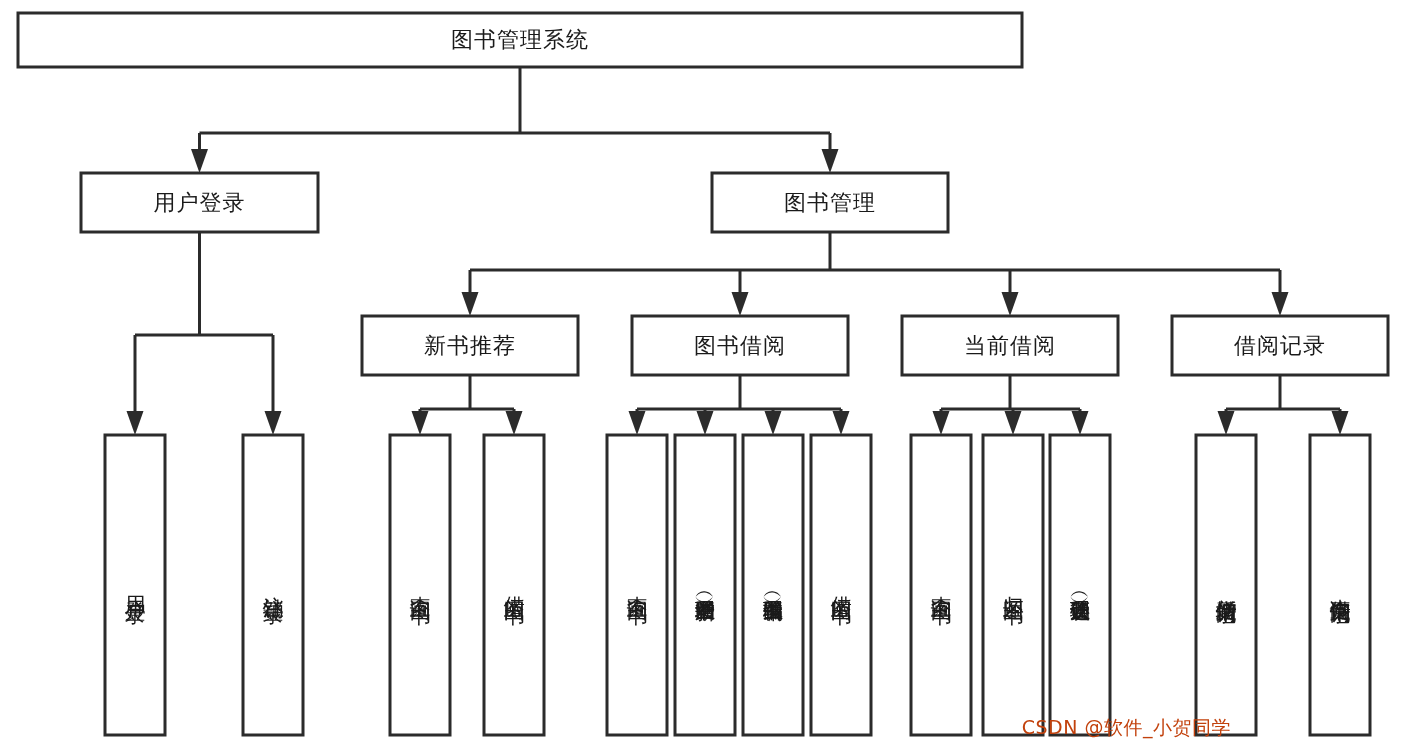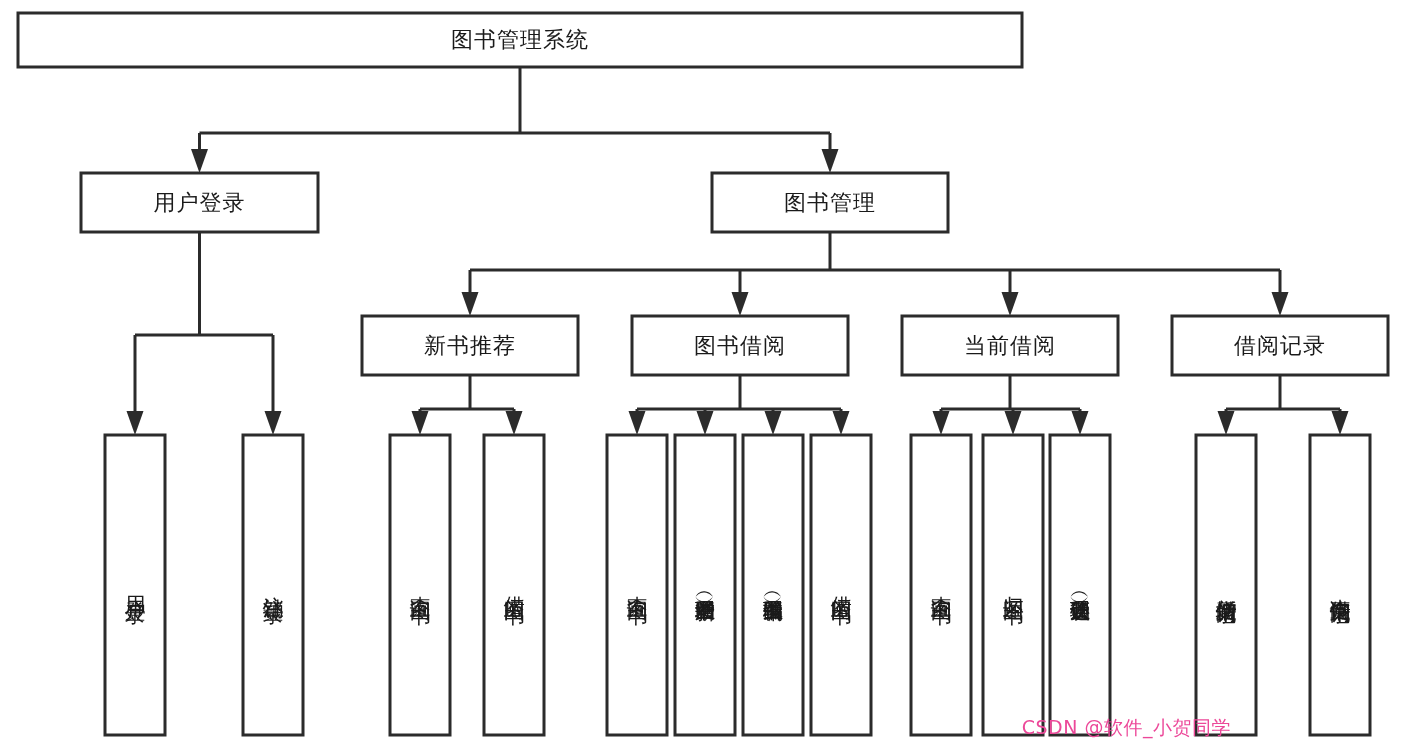--- a/index.html
+++ b/index.html
@@ -67,21 +67,21 @@
     white-space: nowrap;
     letter-spacing: 3px;
     pointer-events: none;
   }
   .watermark {
     position: absolute;
     right: 8px;
     bottom: 6px;
     font-family: "DejaVu Sans", "Liberation Sans", sans-serif;
     font-size: 19px;
-    color: #ec4899;
+    color: #c2410c;
     letter-spacing: 0.5px;
     user-select: none;
   }
 </style>
 </head>
 <body>
 
 <div id="diagram-root">
   <svg id="diagram-svg" viewBox="0 0 1405 747" xmlns="http://www.w3.org/2000/svg">
     <g id="edges-layer">

